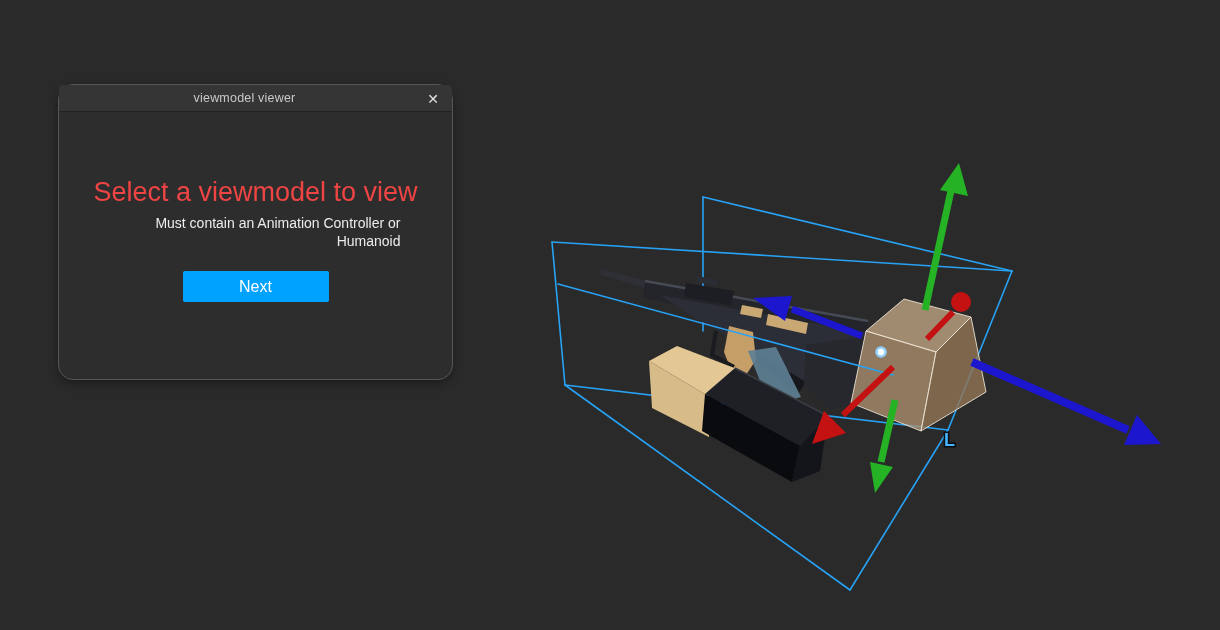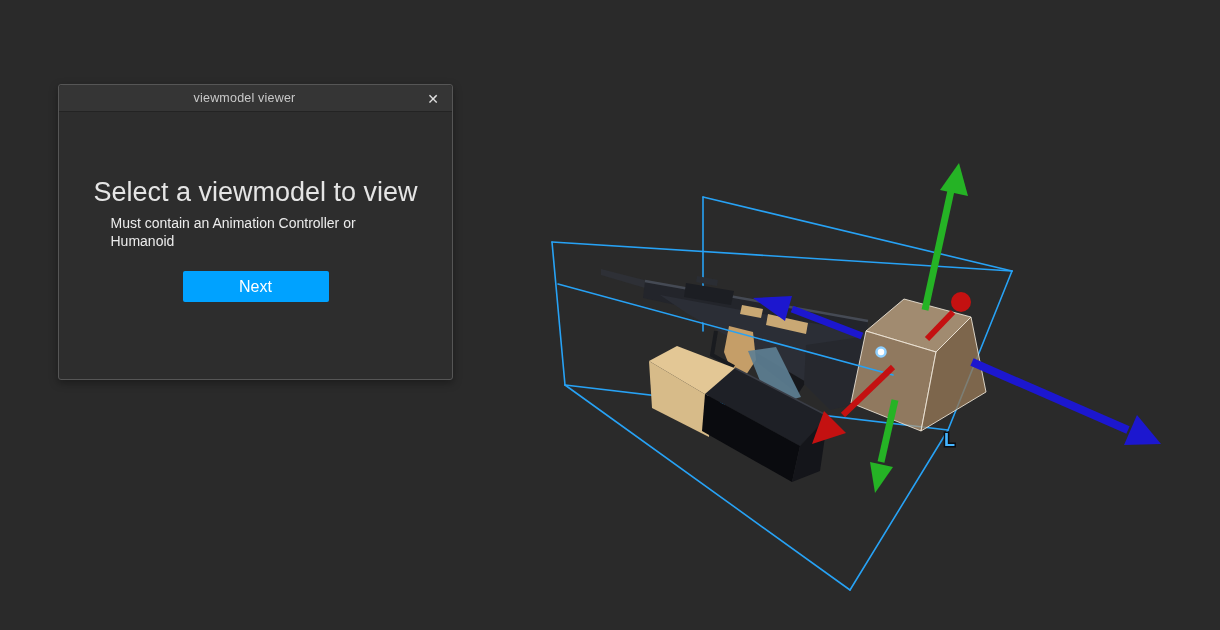--- a/index.html
+++ b/index.html
@@ -20,35 +20,35 @@
   .shaft-blue{stroke:var(--axis-blue);fill:none;}
   .head-green{fill:var(--axis-green);}
   .head-red{fill:var(--axis-red);}
   .head-blue{fill:var(--axis-blue);}
   .axis-label-text{font-family:"Liberation Sans",sans-serif;font-weight:bold;font-size:18px;
     fill:#45b5ff;stroke:#0b0d11;stroke-width:3px;paint-order:stroke;}
 
   
   .dialog{
     position:absolute;left:58px;top:84px;width:395px;height:296px;
-    background:#2d2d2d;border:1px solid #565656;border-radius:3px;
+    background:#2d2d2d;border:1px solid #565656;border-radius:15px;
     box-shadow:0 3px 8px rgba(0,0,0,.35);
   }
   .dialog-titlebar{
     position:relative;height:27px;background:#353535;border-bottom:1px solid #232323;
     border-radius:4px 4px 0 0;display:flex;align-items:center;justify-content:center;
   }
   .dialog-title{font-size:12.5px;color:#c9c9c9;padding-right:22px;letter-spacing:.2px;}
   .dialog-close{
     position:absolute;right:6px;top:0;width:26px;height:27px;display:flex;
     align-items:center;justify-content:center;color:#e0e0e0;font-size:14px;cursor:pointer;
   }
   .dialog-body{display:flex;flex-direction:column;align-items:center;}
-  .dialog-heading{margin-top:62px;font-size:27px;font-weight:400;color:#e5e5e5;text-align:center;line-height:36px;}
-  .dialog-subtext{margin-top:4px;width:290px;font-size:14px;color:#ececec;text-align:left;line-height:18px;}
+  .dialog-heading{margin-top:62px;font-size:27px;font-weight:400;color:#ef4444;text-align:center;line-height:36px;}
+  .dialog-subtext{margin-top:4px;width:290px;font-size:14px;color:#ececec;text-align:right;line-height:18px;}
   .btn-next{
     margin-top:21px;width:146px;height:31px;background:var(--accent);
     border:none;border-radius:2px;color:#ffffff;font-weight:normal;font-size:16px;
     font-family:"Liberation Sans",sans-serif;cursor:pointer;display:flex;align-items:center;justify-content:center;
   }
 </style>
 </head>
 <body>
 
 <svg class="scene" viewBox="0 0 1220 630" xmlns="http://www.w3.org/2000/svg">

